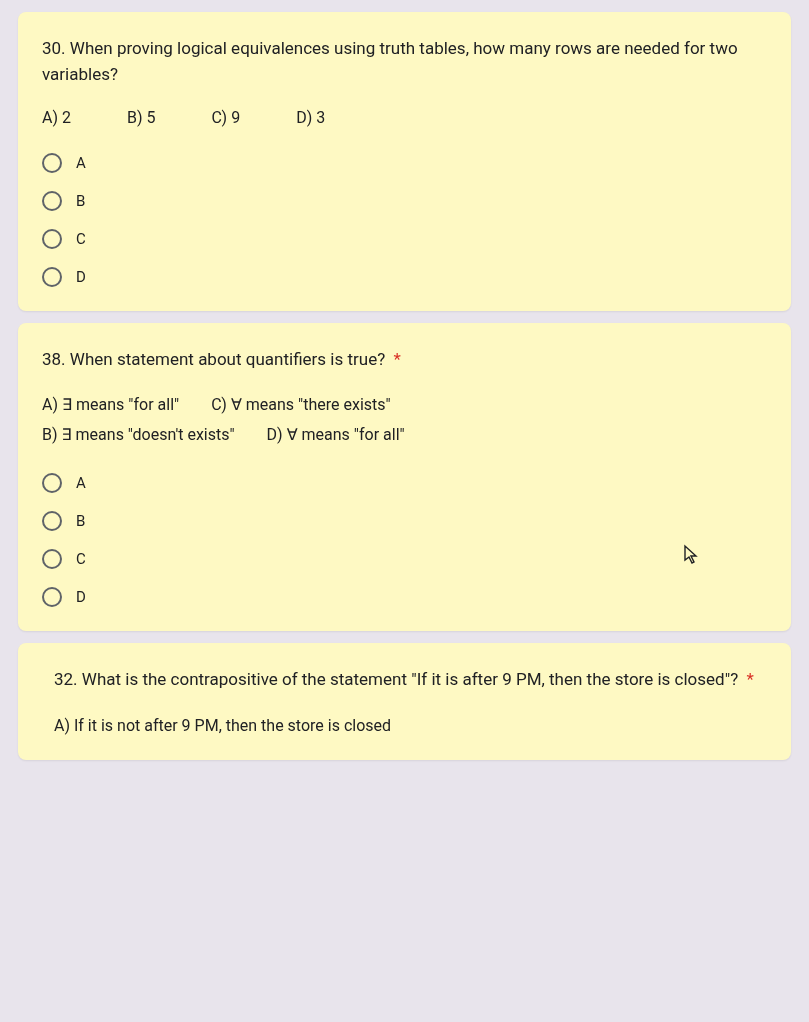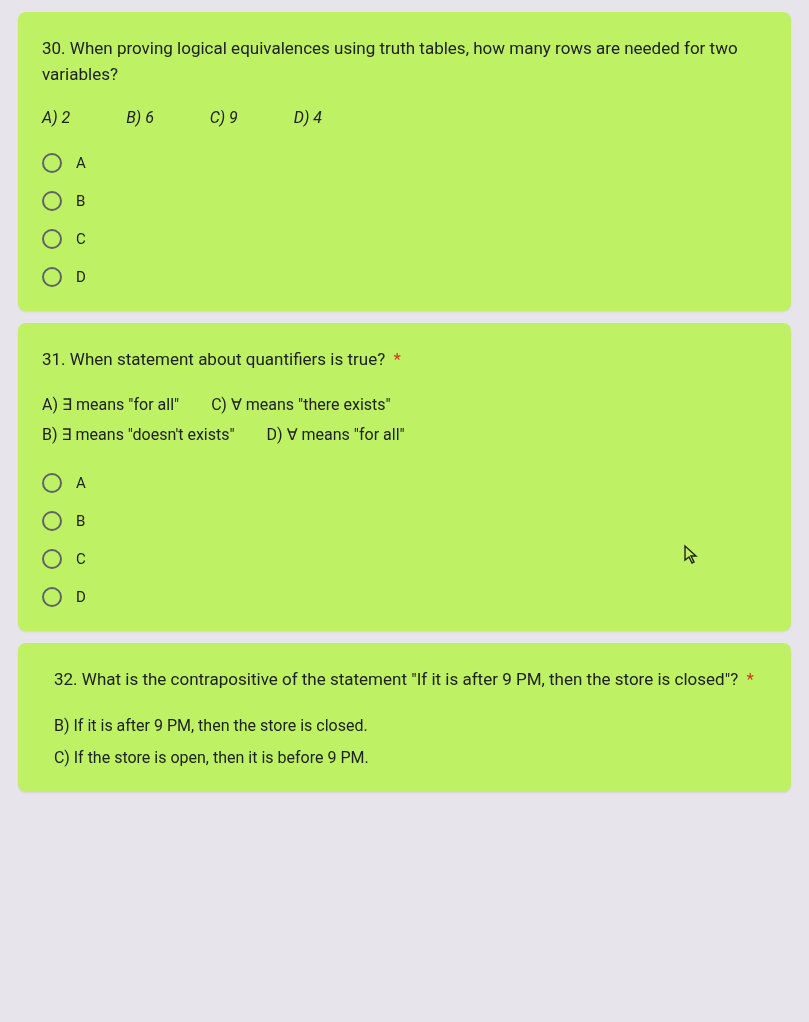--- a/index.html
+++ b/index.html
@@ -4,39 +4,39 @@
 <style>
   * { box-sizing: border-box; margin: 0; padding: 0; }
   body {
     font-family: Roboto, Arial, sans-serif;
     background: #e8e4ec;
     width: 809px;
     padding: 0;
     color: #202124;
   }
   .card {
-    background: #bef264;
+    background: #fef9c3;
     border-radius: 8px;
     margin: 12px 18px;
     padding: 24px 24px 24px 24px;
     box-shadow: 0 1px 2px rgba(0,0,0,0.08);
   }
   .question-text {
     font-size: 17px;
     line-height: 1.5;
     color: #202124;
     margin-bottom: 18px;
   }
   .options-text {
     font-size: 16px;
     color: #202124;
     margin-bottom: 22px;
     line-height: 1.6;
   }
-  .options-text span { display: inline-block; margin-right: 52px; font-style: italic; }
+  .options-text span { display: inline-block; margin-right: 52px; }
   .options-wrap {
     font-size: 16px;
     color: #202124;
     margin-bottom: 22px;
     line-height: 1.9;
   }
   .options-wrap span { display: inline-block; margin-right: 28px; }
   .radio-group { display: flex; flex-direction: column; gap: 18px; margin-top: 8px; }
   .radio-option {
     display: flex;
@@ -69,23 +69,23 @@
 </head>
 <body>
 
 <div class="card">
   <div class="question-text">
     <span>30.</span>
     <span>When proving logical equivalences using truth tables, how many rows are needed for two variables?</span>
   </div>
   <div class="options-text">
     <span>A) 2</span>
-    <span>B) 6</span>
+    <span>B) 5</span>
     <span>C) 9</span>
-    <span>D) 4</span>
+    <span>D) 3</span>
   </div>
   <div class="radio-group">
     <div class="radio-option">
       <div class="radio-circle"></div>
       <span class="radio-label">A</span>
     </div>
     <div class="radio-option">
       <div class="radio-circle"></div>
       <span class="radio-label">B</span>
     </div>
@@ -95,21 +95,21 @@
     </div>
     <div class="radio-option">
       <div class="radio-circle"></div>
       <span class="radio-label">D</span>
     </div>
   </div>
 </div>
 
 <div class="card card-rel">
   <div class="question-text">
-    <span>31.</span>
+    <span>38.</span>
     <span>When statement about quantifiers is true?</span>
     <span class="required">*</span>
   </div>
   <div class="options-wrap">
     <span>A) ∃ means "for all"</span>
     <span>C) ∀ means "there exists"</span><br>
     <span>B) ∃ means "doesn't exists"</span>
     <span>D) ∀ means "for all"</span>
   </div>
   <div class="radio-group">
@@ -137,18 +137,15 @@
   </div>
 </div>
 
 <div class="card" style="padding-bottom:18px;padding-left:36px;">
   <div class="question-text">
     <span>32.</span>
     <span>What is the contrapositive of the statement "If it is after 9 PM, then the store is closed"?</span>
     <span class="required">*</span>
   </div>
   <div style="font-size:16px; line-height:2.0;">
-    <div>
-      <span style="display:inline-block; margin-right:90px;">B) If it is after 9 PM, then the store is closed.</span>
-      <span style="display:inline-block;">C) If the store is open, then it is before 9 PM.</span>
-    </div>
+    <div>A) If it is not after 9 PM, then the store is closed</div>
   </div>
 </div>
 
 </body></html>

